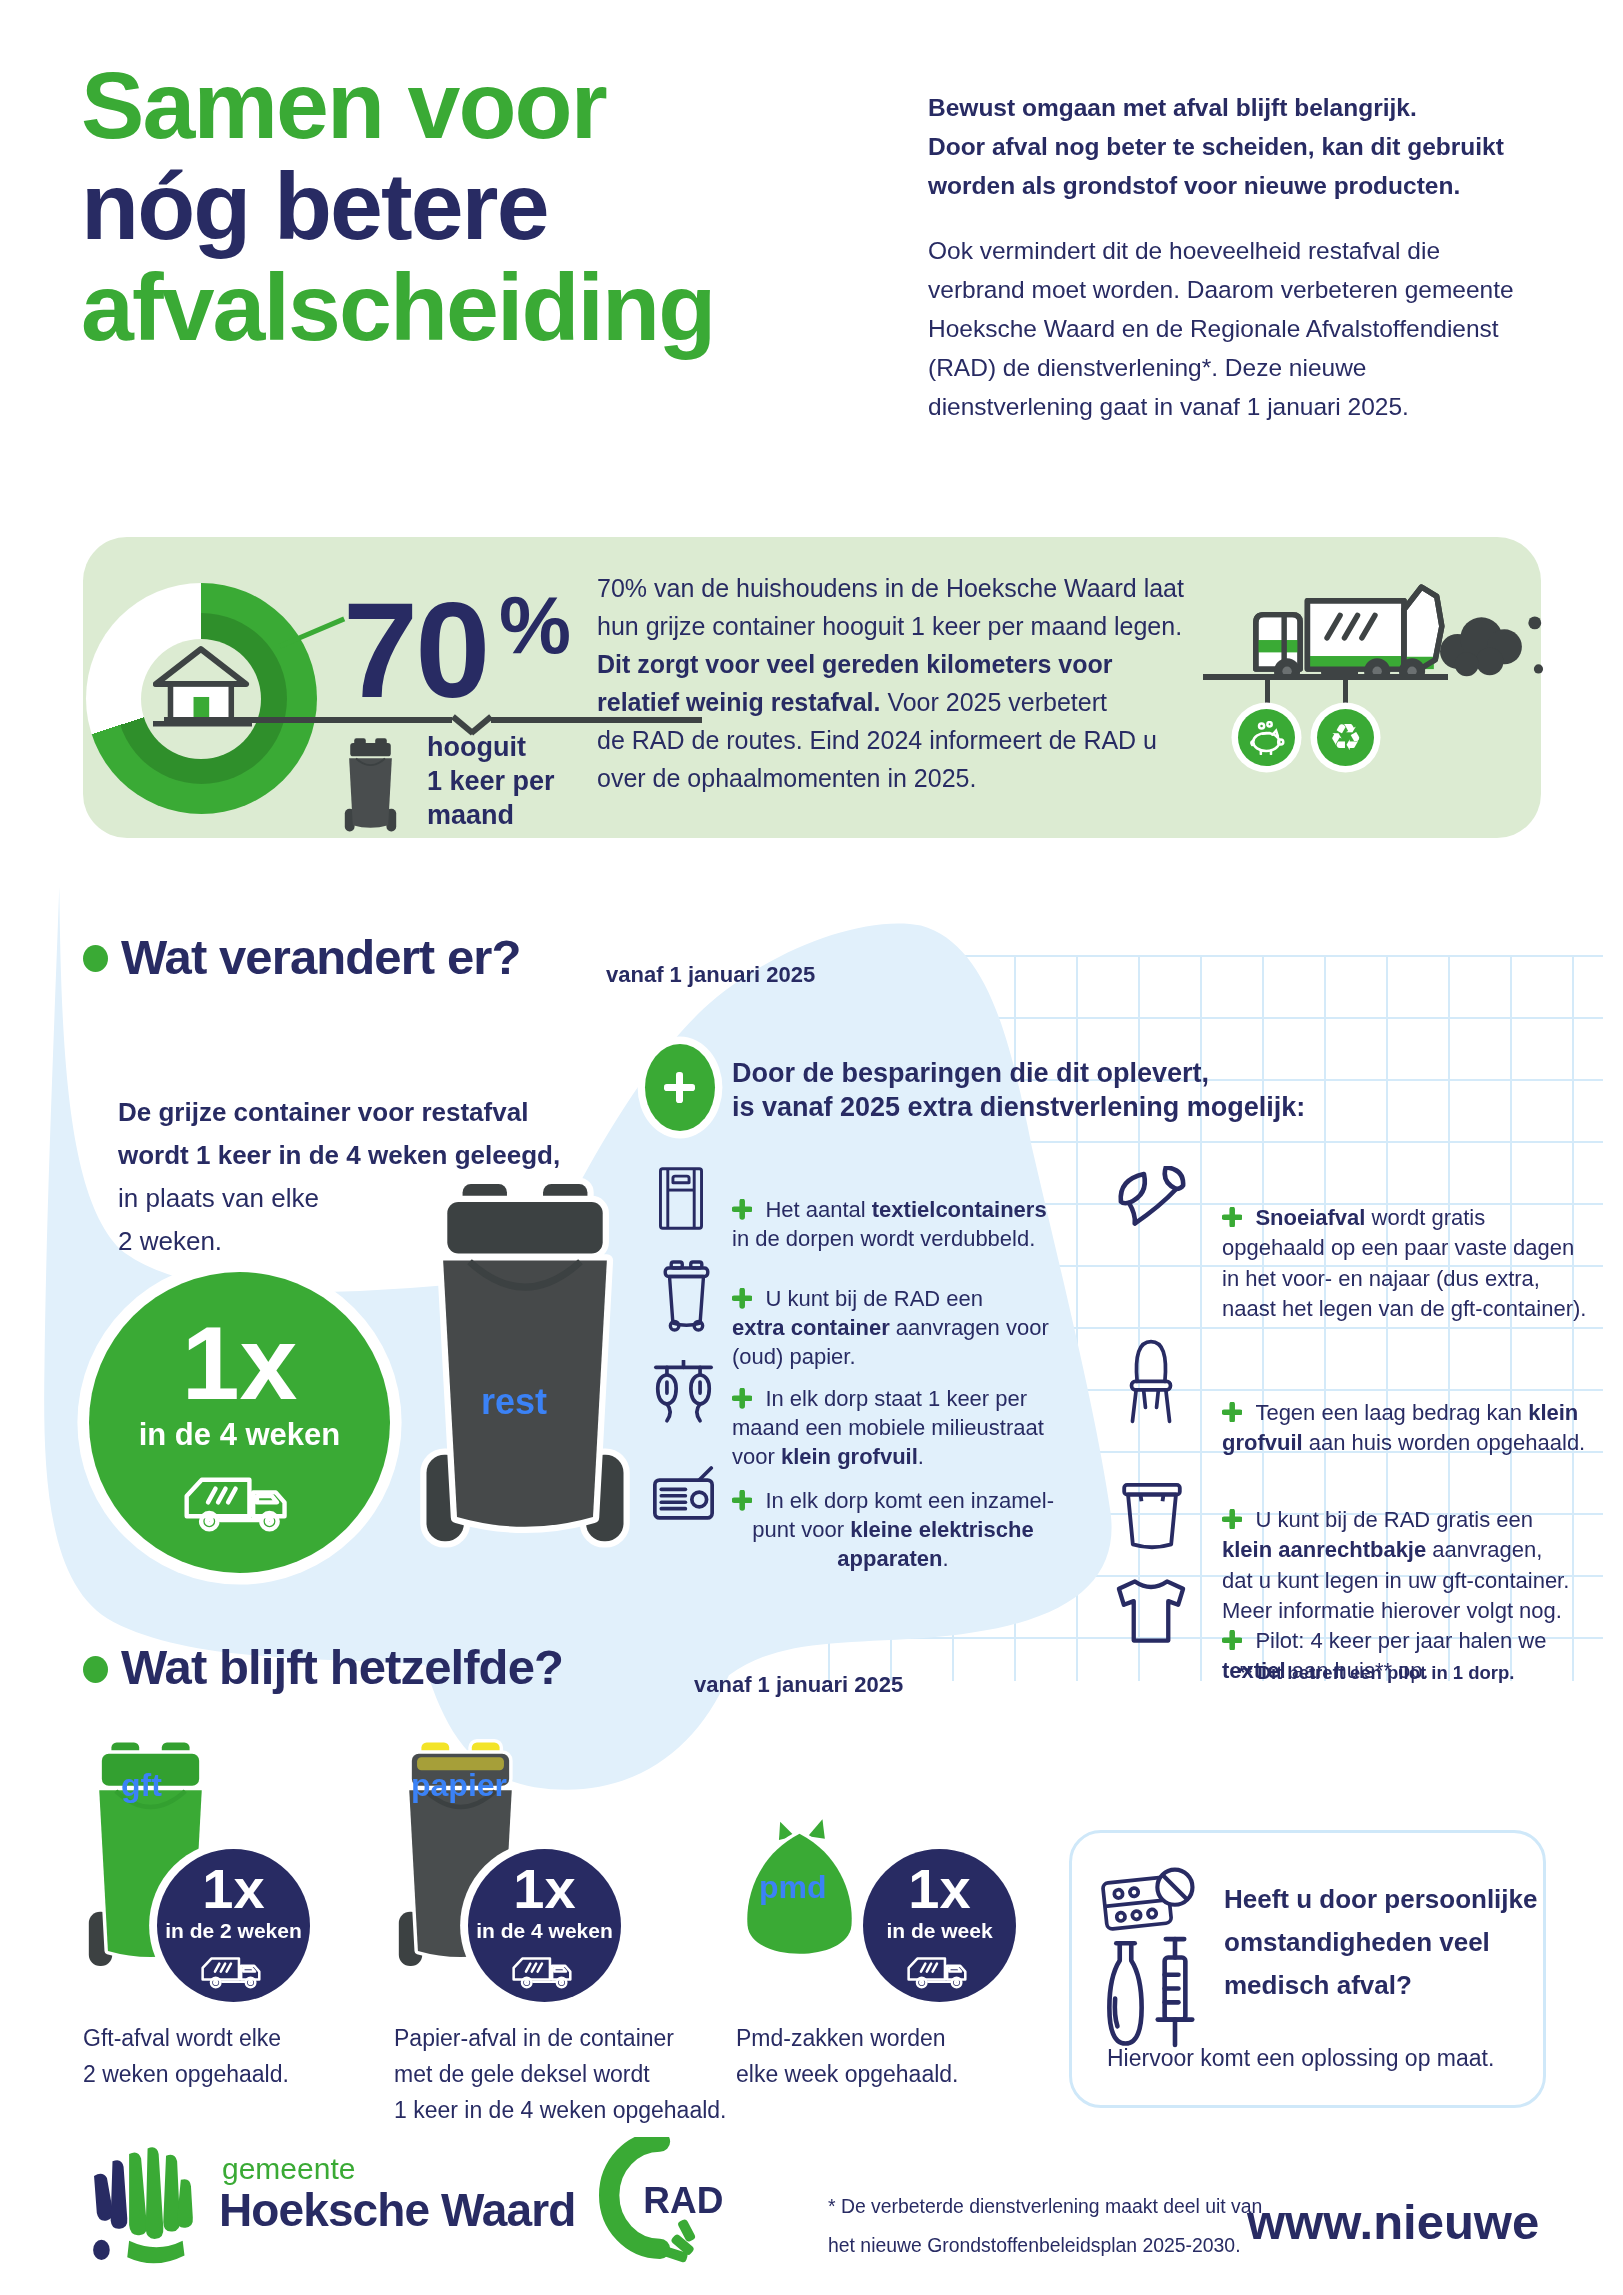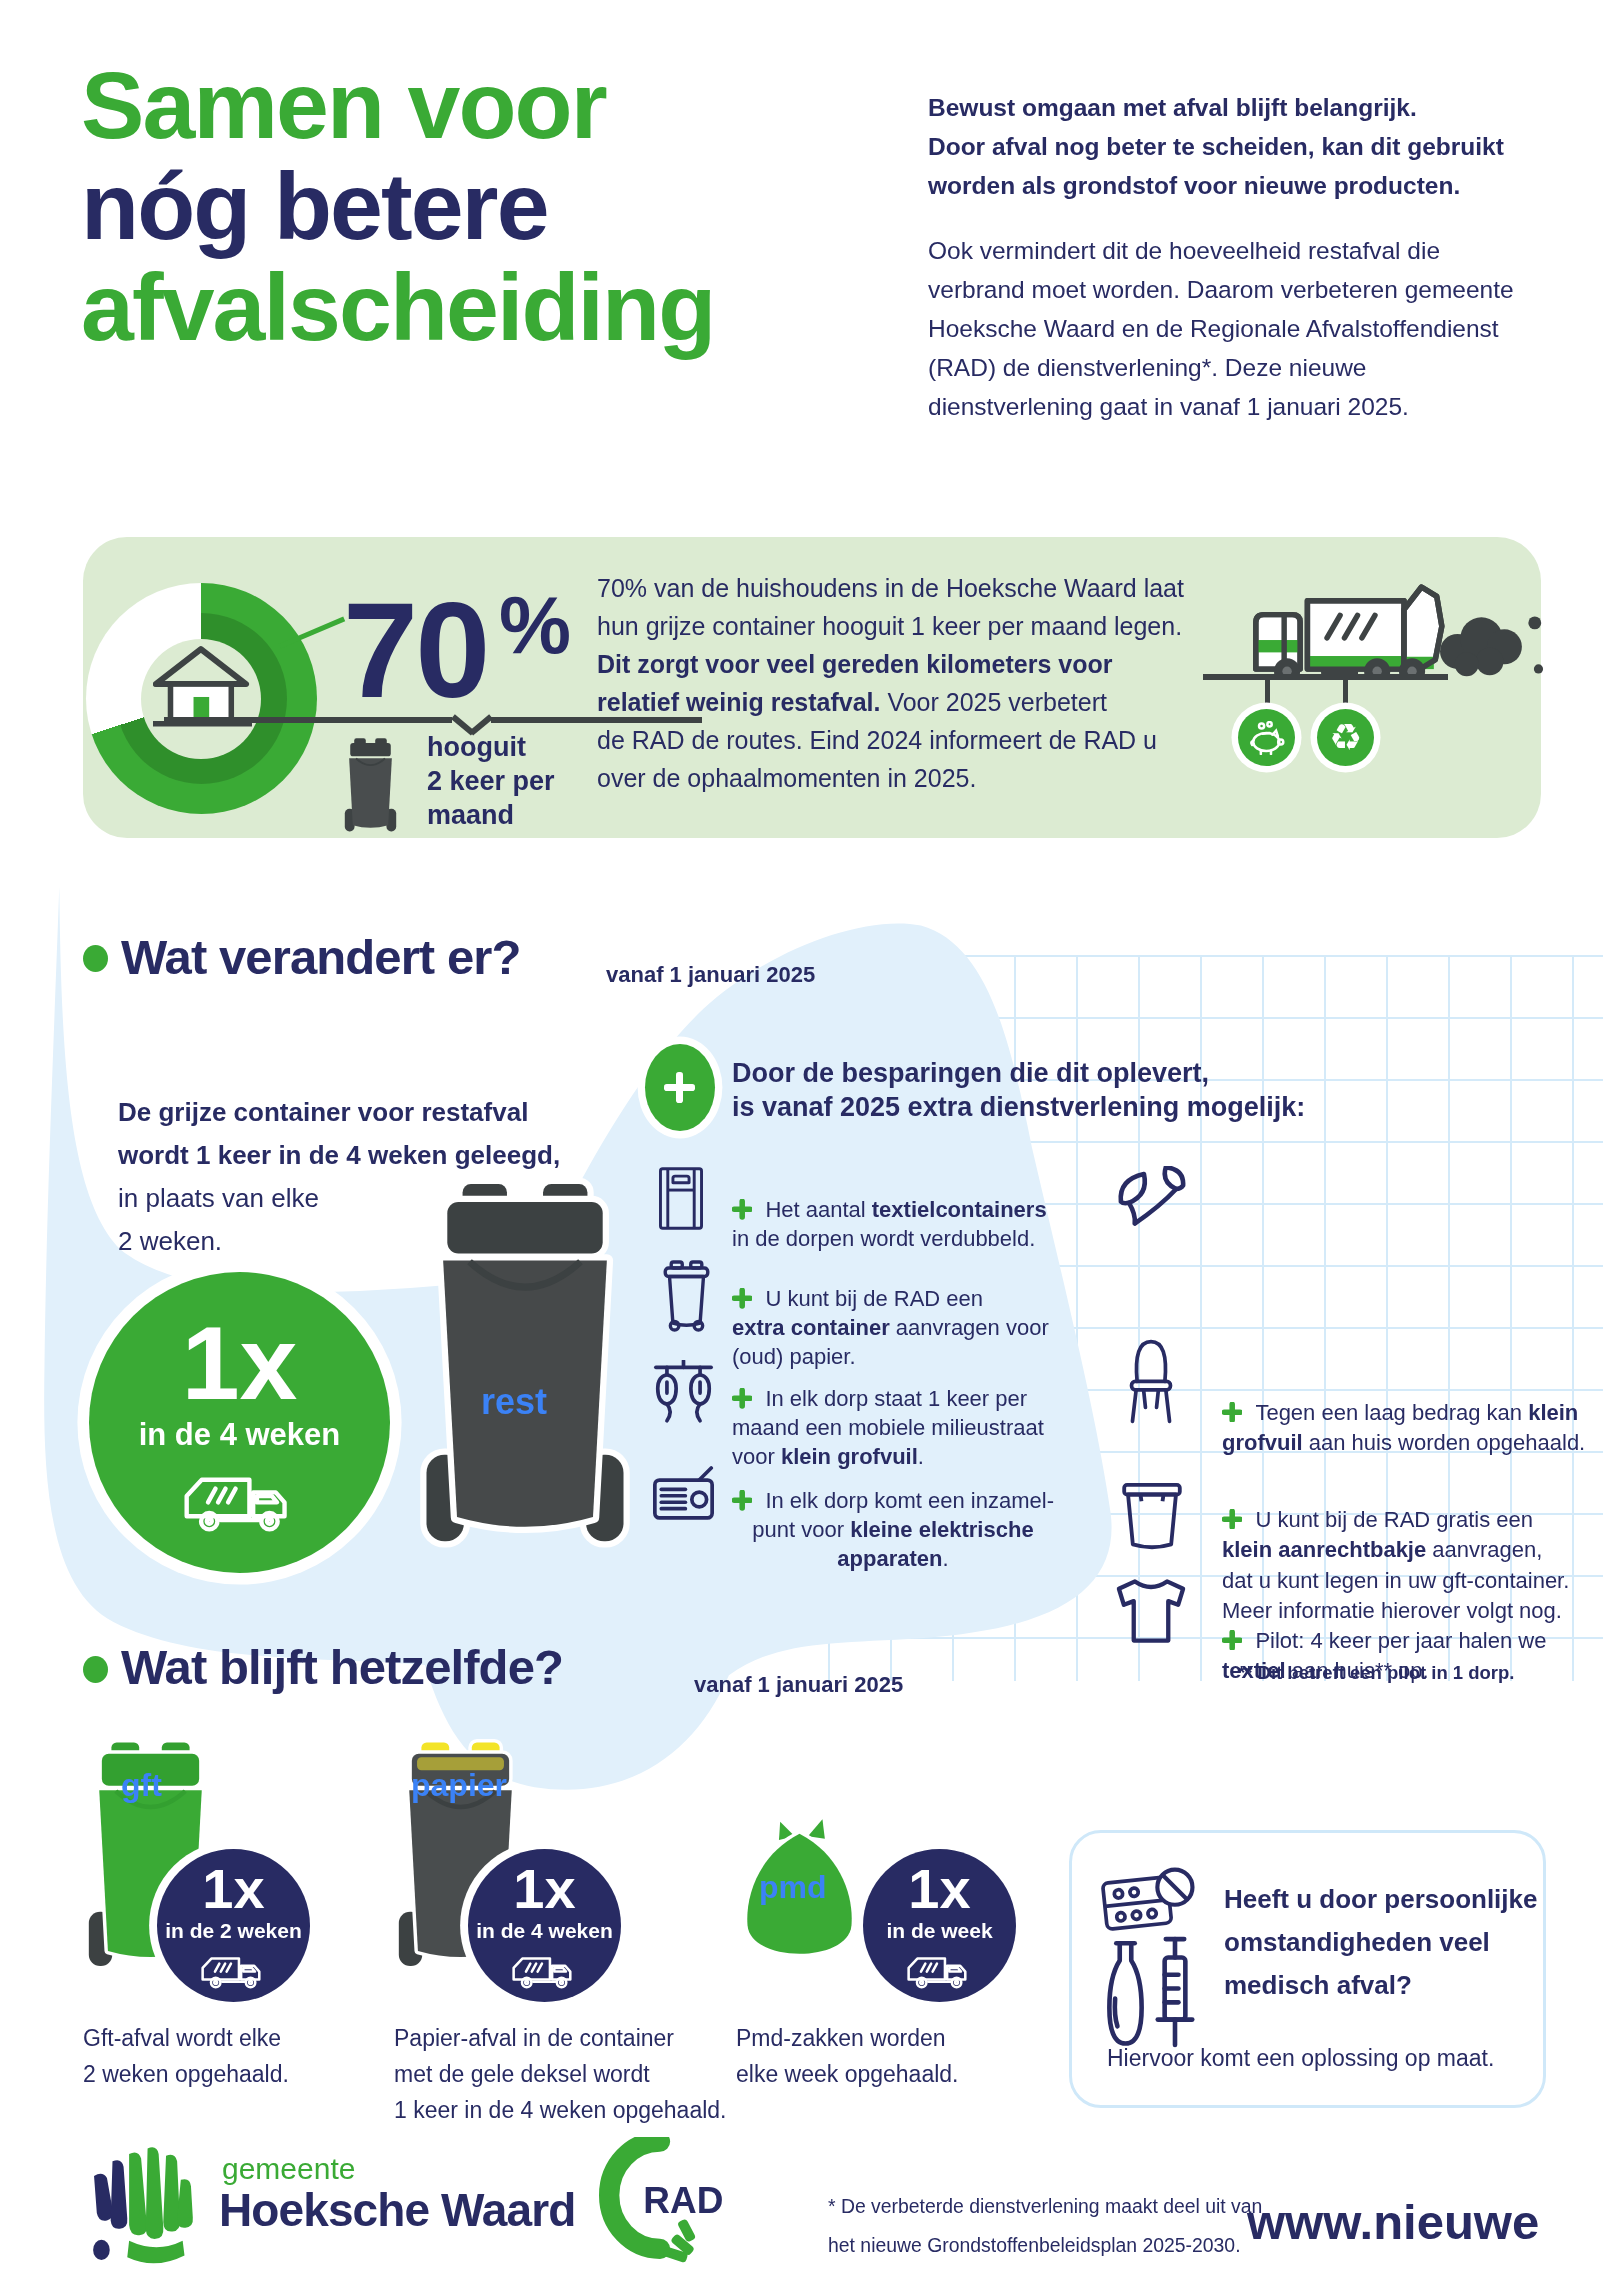--- a/index.html
+++ b/index.html
@@ -121,21 +121,21 @@
   <svg class="abs" style="left:336px;top:731px;" width="69" height="105" viewBox="0 0 320 580">
     <rect x="18" y="430" width="54" height="125" rx="26" fill="#3e4344"></rect>
     <rect x="248" y="430" width="54" height="125" rx="26" fill="#3e4344"></rect>
     <rect x="70" y="40" width="64" height="40" rx="12" fill="#3c4142"></rect>
     <rect x="186" y="40" width="64" height="40" rx="12" fill="#3c4142"></rect>
     <rect x="48" y="66" width="224" height="74" rx="16" fill="#3c4142"></rect>
     <path d="M42 150 L278 150 L258 520 Q160 548 62 520 Z" fill="#494d4e"></path>
     <path d="M80 152 Q160 225 240 152" fill="none" stroke="#3c4142" stroke-width="10"></path>
   </svg>
   <div class="abs statcap prelines">hooguit
-2 keer per
+1 keer per
 maand</div>
   <div class="abs statpar prelines"><span>70% van de huishoudens in de Hoeksche Waard laat
 hun grijze container hooguit 1 keer per maand legen.
 </span><span class="b">Dit zorgt voor veel gereden kilometers voor
 relatief weinig restafval.</span><span> Voor 2025 verbetert
 de RAD de routes. Eind 2024 informeert de RAD u
 over de ophaalmomenten in 2025.</span></div>
 
   <svg class="abs" style="left:1249px;top:579px;" width="204" height="101" viewBox="0 0 560 278">
     <g stroke="#3e4344" stroke-width="15" stroke-linejoin="round" stroke-linecap="round">
@@ -334,20 +334,28 @@
 apparaten</span><span>.</span></span>
   </div>
 
   <svg class="abs" style="left:1114px;top:1166px;" width="76" height="76" viewBox="0 0 132 132">
     <g stroke="#282b63" stroke-width="8" fill="none" stroke-linejoin="round" stroke-linecap="round">
       <path d="M12 62 Q8 24 52 14 Q60 50 26 64 Q16 66 12 62 Z"></path>
       <path d="M120 34 Q122 6 90 2 Q82 28 108 40 Q116 40 120 34 Z"></path>
       <path d="M26 64 Q38 84 36 100 M108 40 Q80 70 36 100"></path>
     </g>
   </svg>
+  <div class="abs item-r prelines" style="left:1222px;top:1172px;">
+    <svg class="plus-glyph" width="20.4" height="20.4" viewBox="0 0 44 44">
+      <path d="M22 5 V39 M5 22 H39" stroke="#3aaa35" stroke-width="12" stroke-linecap="round"></path>
+      </svg><span class="prelines"><span class="b">Snoeiafval</span><span> wordt gratis
+opgehaald op een paar vaste dagen
+in het voor- en najaar (dus extra,
+naast het legen van de gft-container).</span></span>
+  </div>
 
   <svg class="abs" style="left:1125px;top:1337px;" width="52" height="88" viewBox="0 0 112 190">
     <g stroke="#282b63" stroke-width="8" fill="none" stroke-linejoin="round" stroke-linecap="round">
       <path d="M26 96 Q18 10 56 10 Q94 10 86 96"></path>
       <rect x="14" y="96" width="84" height="18" rx="8"></rect>
       <line x1="24" y1="114" x2="16" y2="182"></line>
       <line x1="88" y1="114" x2="96" y2="182"></line>
       <line x1="40" y1="114" x2="44" y2="152"></line>
       <line x1="72" y1="114" x2="68" y2="152"></line>
     </g>

